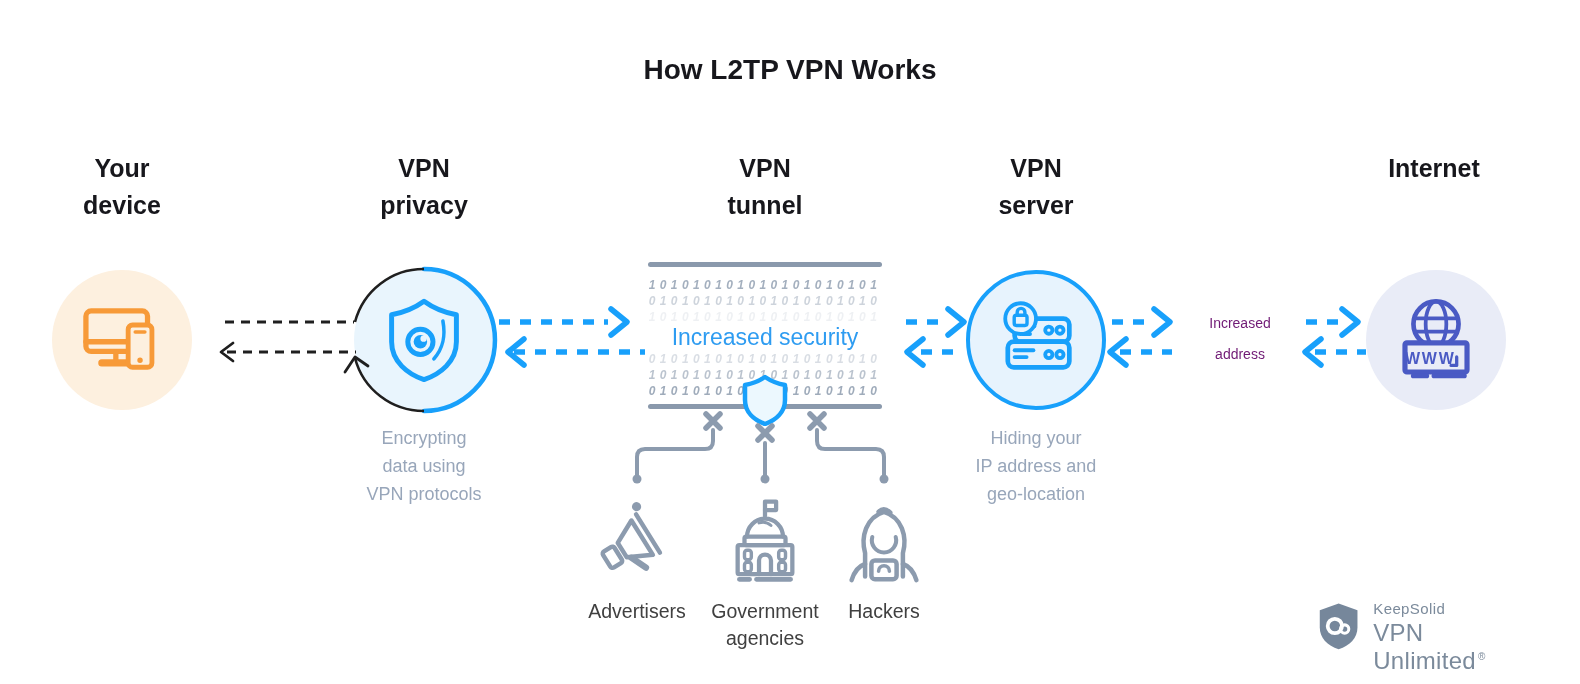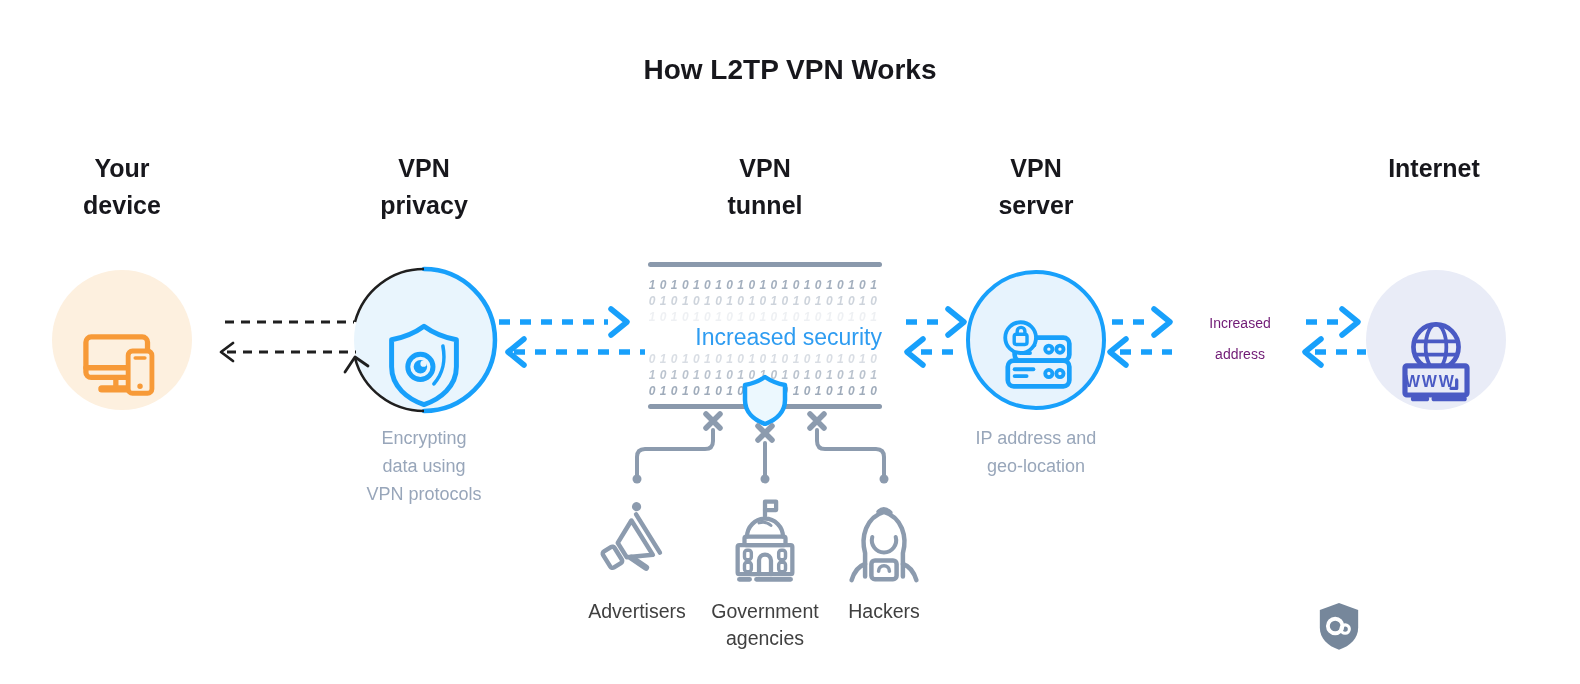--- a/index.html
+++ b/index.html
@@ -5,39 +5,39 @@
   html,body{margin:0;padding:0;background:#ffffff;}
   .canvas{position:relative;width:1540px;height:684px;background:#ffffff;
           font-family:"Liberation Sans",sans-serif;overflow:hidden;}
   .title{position:absolute;left:0;top:54px;width:1580px;text-align:center;
          font-size:28px;font-weight:700;color:#17171c;}
   .heading{position:absolute;width:200px;text-align:center;font-size:25px;
            font-weight:700;line-height:37px;color:#17171c;top:150px;}
   .h-device{left:22px;} .h-client{left:324px;} .h-tunnel{left:665px;}
   .h-server{left:936px;} .h-internet{left:1334px;}
   .node{position:absolute;width:140px;height:140px;border-radius:50%;
-        display:flex;align-items:flex-end;justify-content:center;box-sizing:border-box;}
+        display:flex;align-items:center;justify-content:center;box-sizing:border-box;}
   .n-device{left:52px;top:270px;background:#fdf0df;}
   .n-client{left:354px;top:270px;background:#e9f5fd;}
   .n-server{left:966px;top:270px;background:#e7f3fd;border:4px solid #18a0fb;}
   .n-internet{left:1366px;top:270px;background:#e9ecf7;}
   .caption{position:absolute;width:220px;text-align:center;font-size:18px;
            line-height:28px;color:#98a6ba;top:424px;}
   .c-client{left:314px;} .c-server{left:926px;}
   .privacy{position:absolute;left:1178px;top:308px;width:124px;text-align:center;
            font-size:14px;line-height:31px;color:#701a75;}
   .tunnel{position:absolute;left:648px;top:262px;width:234px;height:147px;}
   .tunnel .bar{position:absolute;left:0;width:234px;height:5px;border-radius:3px;background:#8a99ac;}
   .bar-top{top:0;} .bar-bottom{top:142px;}
   .brow{position:absolute;left:0;width:234px;text-align:center;white-space:nowrap;
         font-size:12px;line-height:14px;font-weight:700;letter-spacing:4.4px;
         color:#8a99ac;overflow:hidden;font-style:italic;}
   .brow1{top:16px;opacity:.78;} .brow2{top:32px;opacity:.42;} .brow3{top:48px;opacity:.14;}
   .brow4{top:90px;opacity:.32;} .brow5{top:106px;opacity:.58;} .brow6{top:122px;opacity:.82;}
-  .security{position:absolute;left:0;top:62px;width:234px;text-align:right;
+  .security{position:absolute;left:0;top:62px;width:234px;text-align:center;
             font-size:23px;color:#2e9cf1;}
   .tunnel-shield{position:absolute;left:741px;top:374px;}
   .overlay{position:absolute;left:0;top:0;pointer-events:none;}
   .threat-icon{position:absolute;}
   .t-adv{left:592px;top:498px;} .t-gov{left:718px;top:488px;} .t-hack{left:839px;top:500px;}
   .threat-label{position:absolute;text-align:center;font-size:19.5px;line-height:27px;
                 color:#404040;top:598px;}
   .l-adv{left:557px;width:160px;} .l-gov{left:681px;width:168px;} .l-hack{left:804px;width:160px;}
   .logo{position:absolute;left:1316px;top:600px;display:flex;align-items:flex-start;}
   .logo-text{margin-left:12px;color:#7b8a9b;}
@@ -148,20 +148,21 @@
       <text x="44" y="75" text-anchor="middle" font-size="17" font-weight="700" letter-spacing="2" fill="#4a5ac4" font-family="Liberation Sans, sans-serif">WWW</text>
     </svg>
   </div>
 
   <div class="caption c-client">
     <div>Encrypting</div>
     <div>data using</div>
     <div>VPN protocols</div>
   </div>
   <div class="caption c-server">
+    <div>Hiding your</div>
     <div>IP address and</div>
     <div>geo-location</div>
   </div>
 
   <div class="privacy">
     <div>Increased</div>
     <div>address</div>
   </div>
 
   <svg class="threat-icon t-adv" width="90" height="92" viewBox="0 0 100 100">
@@ -209,20 +210,24 @@
     <div>agencies</div>
   </div>
   <div class="threat-label l-hack">Hackers</div>
 
   <div class="logo">
     <svg width="46" height="52" viewBox="0 0 60 66">
       <path d="M30 3 L55 12 V35 C55 49 45 59 30 64 C15 59 5 49 5 35 V12 Z" fill="#76879b"></path>
       <circle cx="25" cy="33" r="9.5" fill="none" stroke="#ffffff" stroke-width="5"></circle>
       <circle cx="38" cy="37" r="5.5" fill="none" stroke="#ffffff" stroke-width="4"></circle>
     </svg>
+    <div class="logo-text">
+      <div class="logo-company">KeepSolid</div>
+      <div class="logo-product"><span>VPN Unlimited</span><span class="logo-reg">®</span></div>
+    </div>
   </div>
 
   <svg class="overlay" width="1580" height="684" viewBox="0 0 1580 684">
 
     <g fill="none">
       <path d="M424 269 A 71 71 0 0 1 424 411" stroke="#18a0fb" stroke-width="4.5" stroke-linecap="round"></path>
       <path d="M424 269 A 71 71 0 0 0 355 322" stroke="#1f1f1f" stroke-width="2.6"></path>
       <path d="M424 411 A 71 71 0 0 1 355 358" stroke="#1f1f1f" stroke-width="2.6"></path>
       <path d="M345 372 L355 357 L368 366" stroke="#1f1f1f" stroke-width="2.8" stroke-linecap="round" stroke-linejoin="round"></path>
     </g>

